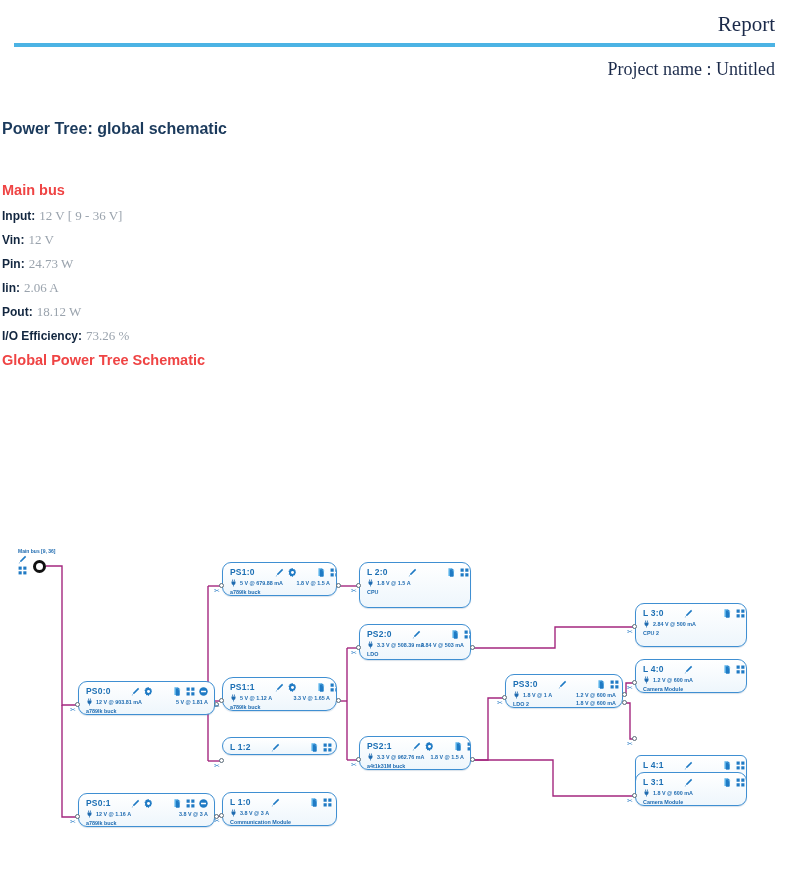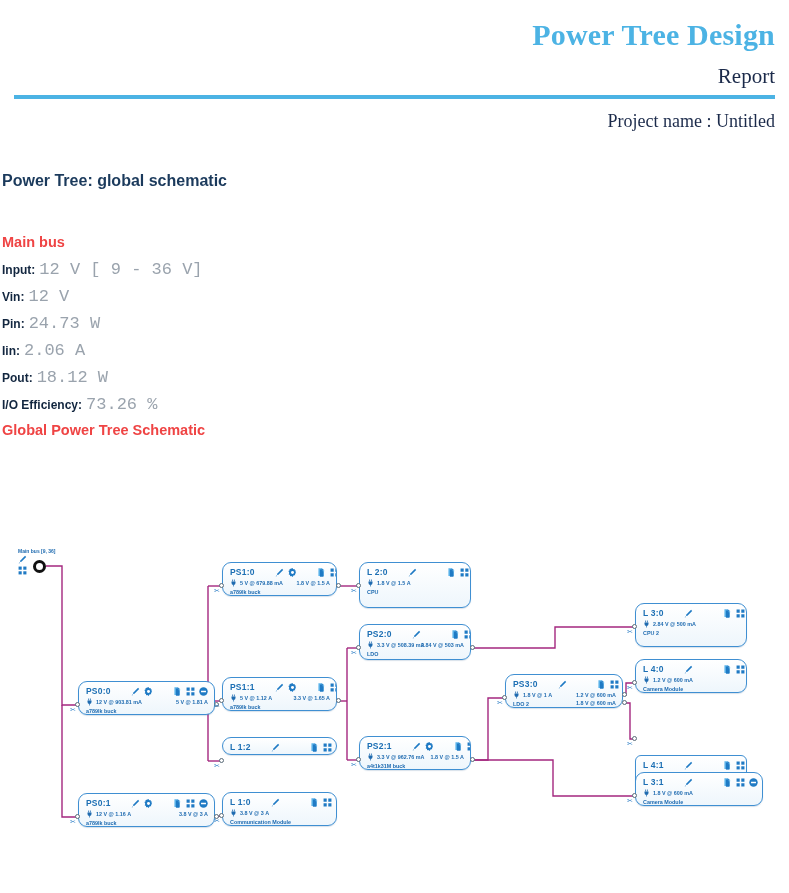--- a/index.html
+++ b/index.html
@@ -62,23 +62,23 @@
   }
   h3.sub-title.tight { margin: 8px 0 0 0; }
   .kv {
     font-family: "Liberation Sans", sans-serif;
     font-size: 12px;
     margin: 0 0 8px 0;
     color: #1b3a5c;
   }
   .kv .k { font-weight: bold; color: #12263f; }
   .kv .v {
-    font-family: Liberation Mono, monospace;
+    font-family: Liberation Serif, serif;
     color: #9aa3ad;
-    font-size: 17px;
+    font-size: 13px;
     margin-left: 4px;
   }
 
   
   #schematic {
     position: absolute;
     left: 0; top: 0;
     width: 789px; height: 893px;
     pointer-events: none;
   }
@@ -170,21 +170,20 @@
     border-radius: 50%;
     background: #ffffff;
     z-index: 6;
   }
   .mainbus-icons { position: absolute; }
 </style>
 </head>
 <body>
 
 <div class="doc-header">
-  <div class="doc-title">Power Tree Design</div>
   <div class="doc-subtitle">Report</div>
   <div class="hr-blue"></div>
   <div class="doc-project">Project name : Untitled</div>
 </div>
 
 <div class="sec">
   <h2 class="section-title">Power Tree: global schematic</h2>
   <h3 class="sub-title">Main bus</h3>
 
   <div id="main-bus-list">
@@ -372,21 +371,21 @@
             </svg>
             <span>5 V @ 679.88 mA</span>
           </div>
           <div class="desc">a789lk buck</div>
           <div class="out single">1.8 V @ 1.5 A</div>
         </div>
       </div>
       <div class="term" style="left: 218.5px; top: 582.5px;"></div>
       <div class="scissors" style="left: 214px; top: 587px;">✂</div>
       <div class="term" style="left: 335.5px; top: 582.5px;"></div>
-      <div class="node" style="left: 222px; top: 677px; width: 115px; height: 34px;">
+      <div class="node" style="left: 222px; top: 677px; width: 115px; height: 34px; border-radius: 11px;">
         <div class="hdr">
           <span class="nid">PS1:1</span>
           <span class="icons">
             <svg viewBox="0 0 16 16" class="ic">
               <path d="M12.6 1.5l1.9 1.9-8.4 8.4-2.6.7.7-2.6z" fill="#1f7ac4"></path>
               <path d="M2.3 13.0l1.2 1.2-2.2.9z" fill="#1f7ac4"></path>
             </svg>
             <svg viewBox="0 0 16 16" class="ic">
               <path d="M8 0l1.3 2.1 2.4-.5.3 2.4 2.2 1-1.1 2.2 1.5 1.9-2.1 1.2.2 2.4-2.4.1L8 16l-1.9-1.7-2.4.4-.3-2.4-2.2-1 1.1-2.2L.8 5.2l2.1-1.2L2.7 1.6l2.4-.1z" fill="#1f7ac4"></path>
               <circle cx="8" cy="8" r="2.6" fill="#ffffff"></circle>
@@ -810,21 +809,21 @@
               <path d="M3.4 4.6h9.2v3.6a4.6 4.6 0 0 1-4.6 4.6 4.6 4.6 0 0 1-4.6-4.6z" fill="#1f6bb0"></path>
               <path d="M7.2 12.4h1.6V16H7.2z" fill="#1f6bb0"></path>
             </svg>
             <span>1.8 V @ 600 mA</span>
           </div>
           <div class="desc">CPU 3</div>
         </div>
       </div>
       <div class="term" style="left: 631.5px; top: 735.5px;"></div>
       <div class="scissors" style="left: 627px; top: 740px;">✂</div>
-      <div class="node" style="left: 635px; top: 772px; width: 128px; height: 34px;">
+      <div class="node" style="left: 635px; top: 772px; width: 112px; height: 34px;">
         <div class="hdr">
           <span class="nid">L 3:1</span>
           <span class="icons">
             <svg viewBox="0 0 16 16" class="ic">
               <path d="M12.6 1.5l1.9 1.9-8.4 8.4-2.6.7.7-2.6z" fill="#1f7ac4"></path>
               <path d="M2.3 13.0l1.2 1.2-2.2.9z" fill="#1f7ac4"></path>
             </svg>
           </span>
           <span class="icons gap-left">
             <svg viewBox="0 0 16 16" class="ic">

